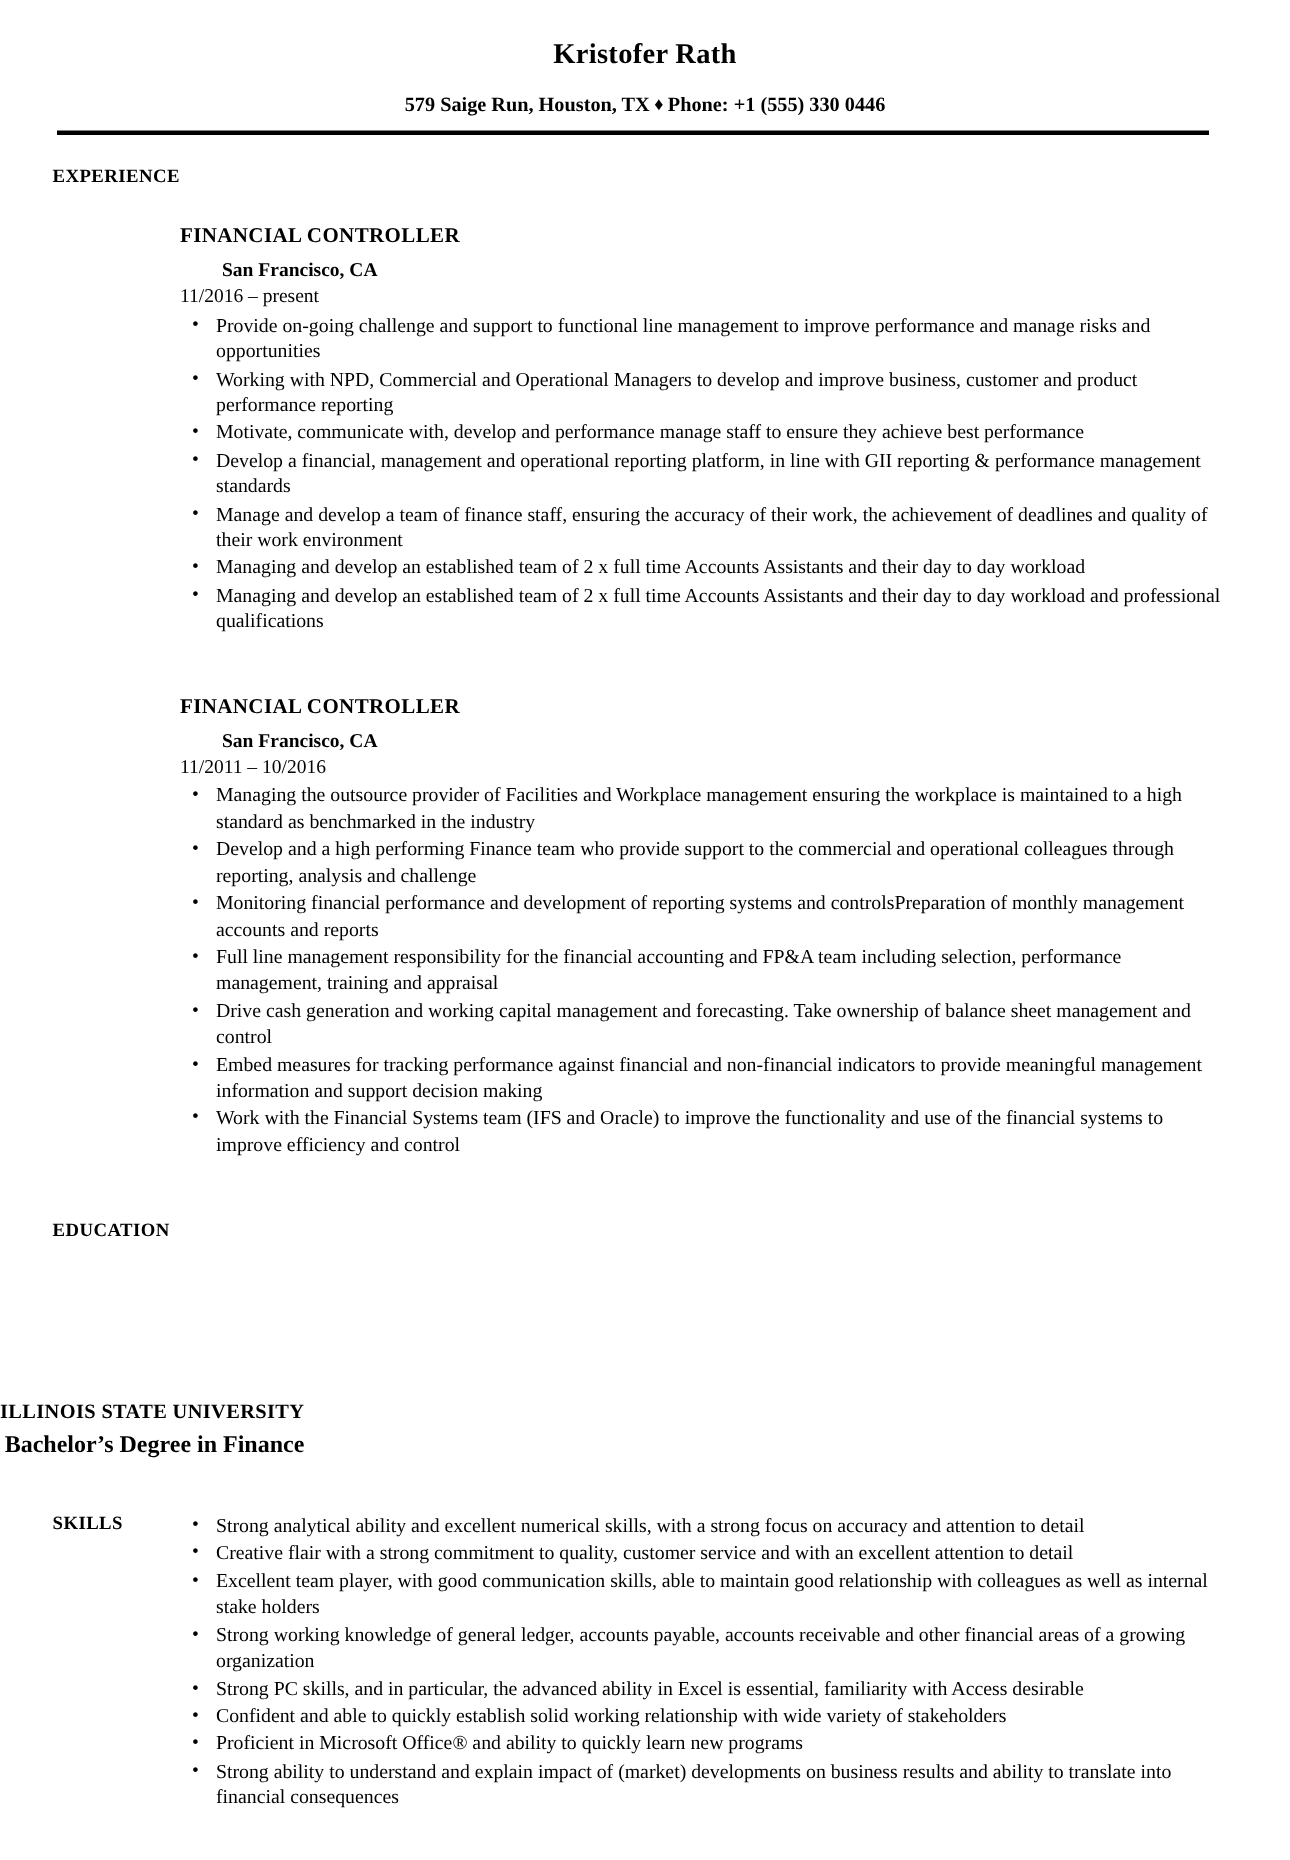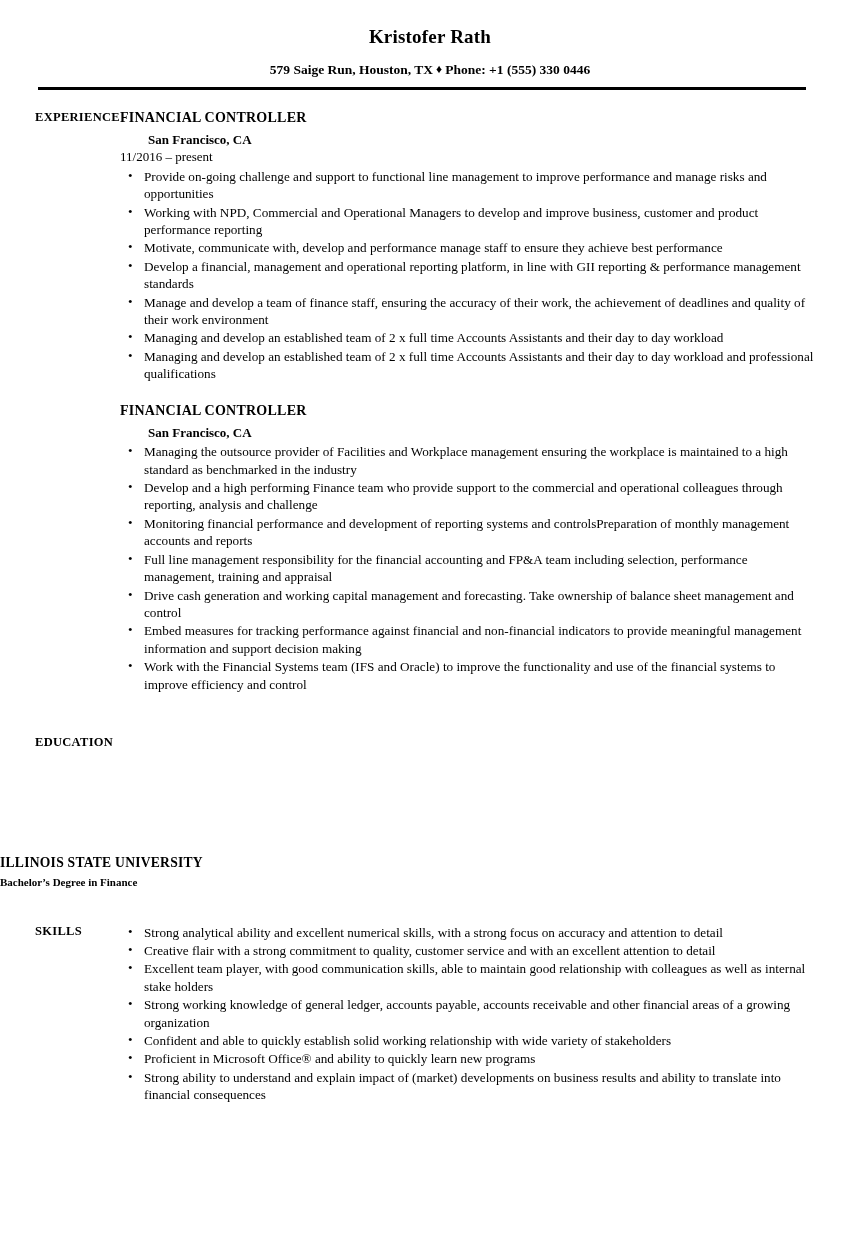--- a/index.html
+++ b/index.html
@@ -80,20 +80,21 @@
   }
 
   .job { margin-bottom: 0; }
   .job + .job { margin-top: 19px; }
 
   .job-title {
     font-size: 14px;
     font-weight: bold;
     letter-spacing: 0.25px;
     line-height: 1.3;
+    margin-top: 40px;
   }
   .job-location {
     font-size: 13px;
     font-weight: bold;
     margin-top: 5px;
     line-height: 1.25;
     margin-left: 28px;
   }
   .job-dates {
     font-size: 13px;
@@ -123,24 +124,25 @@
     line-height: 1.32;
   }
 
   .edu-school {
     font-size: 13.6px;
     font-weight: bold;
     letter-spacing: 0.25px;
     line-height: 1.3;
   }
   .edu-degree {
-    font-size: 11px;
+    font-size: 16px;
     font-weight: bold;
     margin-top: 4px;
     line-height: 1.25;
+    text-align: right;
   }
 
   .sec-skills ul.bullets { margin-top: 0; }
 </style>
 </head>
 <body>
 
 <div class="page">
 
   <div class="header">
@@ -166,20 +168,21 @@
           <li>Develop a financial, management and operational reporting platform, in line with GII reporting &amp; performance management standards</li>
           <li>Manage and develop a team of finance staff, ensuring the accuracy of their work, the achievement of deadlines and quality of their work environment</li>
           <li>Managing and develop an established team of 2 x full time Accounts Assistants and their day to day workload</li>
           <li>Managing and develop an established team of 2 x full time Accounts Assistants and their day to day workload and professional qualifications</li>
         </ul>
       </div>
 
       <div class="job">
         <div class="job-title">FINANCIAL CONTROLLER</div>
         <div class="job-location">San Francisco, CA</div>
+        <div class="job-dates">11/2011 – 10/2016</div>
         <ul class="bullets">
           <li>Managing the outsource provider of Facilities and Workplace management ensuring the workplace is maintained to a high standard as benchmarked in the industry</li>
           <li>Develop and a high performing Finance team who provide support to the commercial and operational colleagues through reporting, analysis and challenge</li>
           <li>Monitoring financial performance and development of reporting systems and controlsPreparation of monthly management accounts and reports</li>
           <li>Full line management responsibility for the financial accounting and FP&amp;A team including selection, performance management, training and appraisal</li>
           <li>Drive cash generation and working capital management and forecasting. Take ownership of balance sheet management and control</li>
           <li>Embed measures for tracking performance against financial and non-financial indicators to provide meaningful management information and support decision making</li>
           <li>Work with the Financial Systems team (IFS and Oracle) to improve the functionality and use of the financial systems to improve efficiency and control</li>
         </ul>
       </div>
@@ -196,20 +199,21 @@
   </div>
 
   <div class="section sec-skills">
     <div class="col-label">SKILLS</div>
     <div class="col-content">
       <ul class="bullets">
         <li>Strong analytical ability and excellent numerical skills, with a strong focus on accuracy and attention to detail</li>
         <li>Creative flair with a strong commitment to quality, customer service and with an excellent attention to detail</li>
         <li>Excellent team player, with good communication skills, able to maintain good relationship with colleagues as well as internal stake holders</li>
         <li>Strong working knowledge of general ledger, accounts payable, accounts receivable and other financial areas of a growing organization</li>
+        <li>Strong PC skills, and in particular, the advanced ability in Excel is essential, familiarity with Access desirable</li>
         <li>Confident and able to quickly establish solid working relationship with wide variety of stakeholders</li>
         <li>Proficient in Microsoft Office® and ability to quickly learn new programs</li>
         <li>Strong ability to understand and explain impact of (market) developments on business results and ability to translate into financial consequences</li>
       </ul>
     </div>
   </div>
 
 </div>
 
 </body></html>

